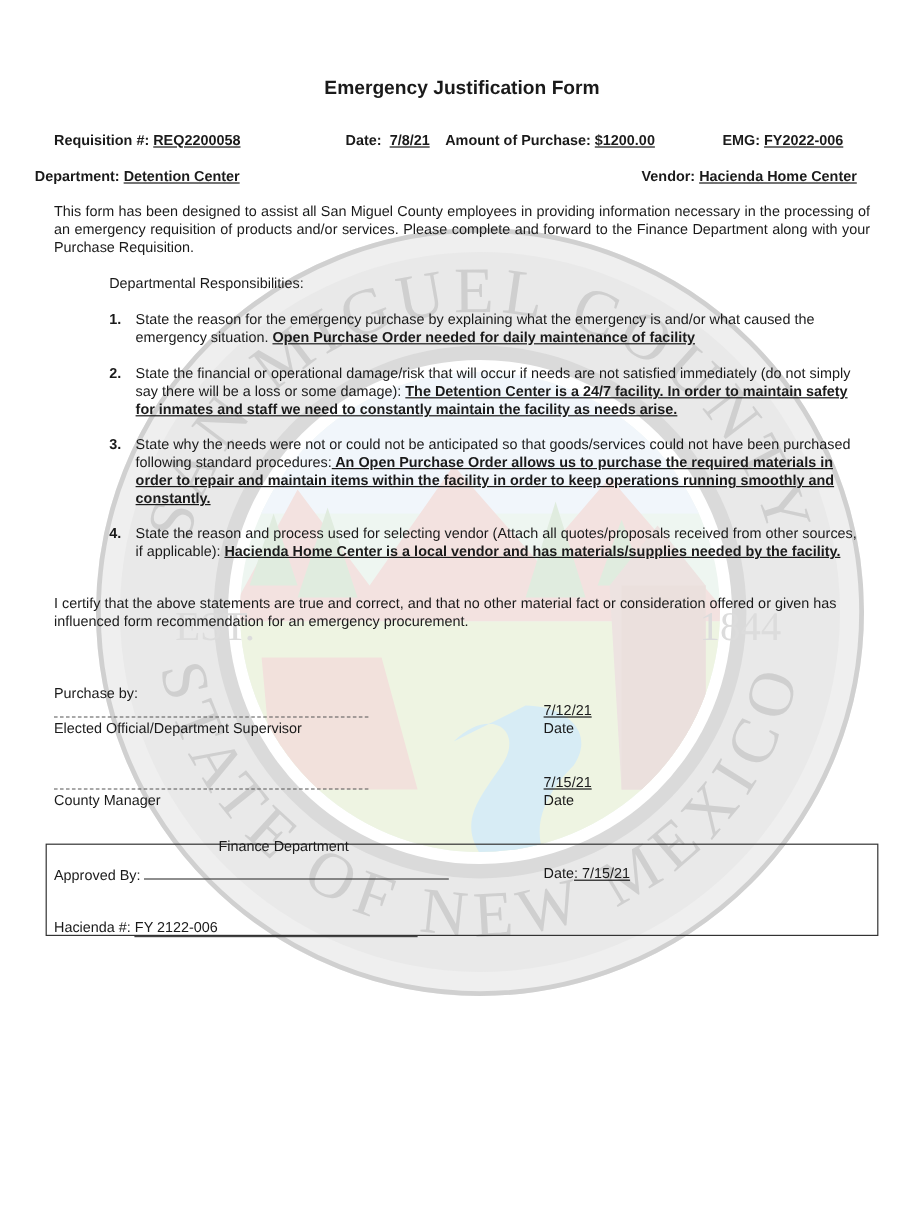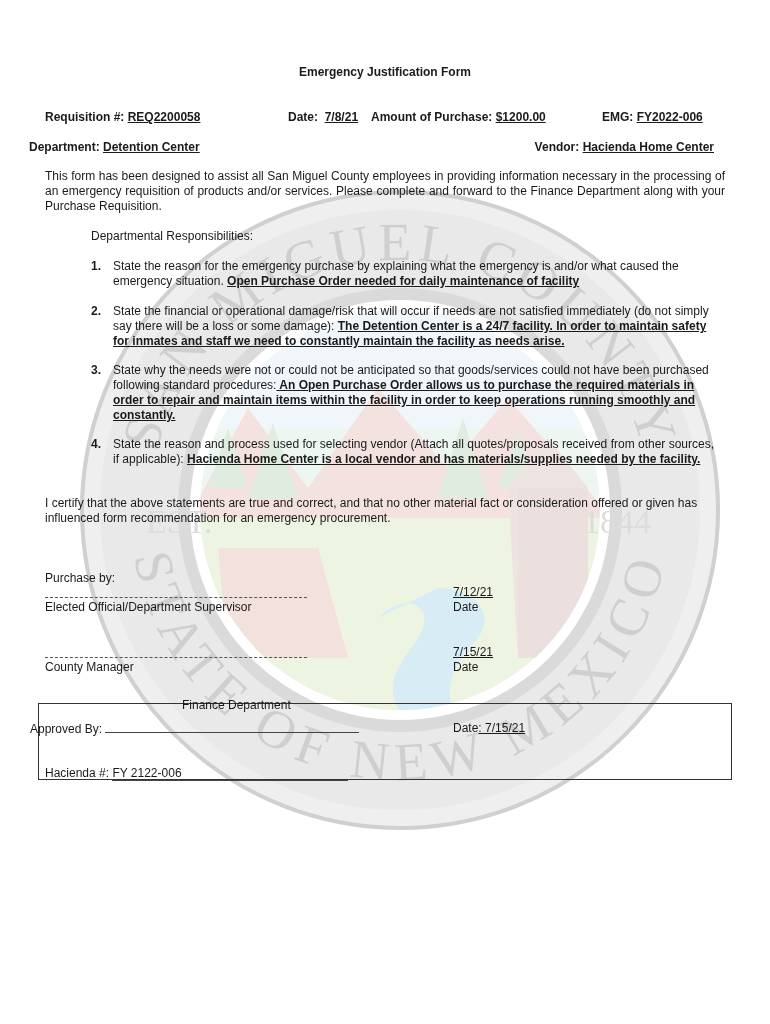--- a/index.html
+++ b/index.html
@@ -3,21 +3,21 @@
 <meta charset="utf-8">
 <style>
   html, body { margin: 0; padding: 0; background: #ffffff; }
   body { width: 770px; height: 1024px; position: relative; overflow: hidden;
          font-family: "Liberation Sans", sans-serif; color: #1a1a1a; }
   .page { position: absolute; left: 0; top: 0; width: 770px; height: 1024px; }
   .seal { position: absolute; left: 78px; top: 188px; width: 644px; height: 644px; z-index: 0; }
   .content { position: absolute; left: 0; top: 0; width: 770px; height: 1024px; z-index: 1; font-size: 12px; }
   .abs { position: absolute; white-space: nowrap; }
   .u { text-decoration: underline; }
-  .title { left: 0; width: 770px; top: 65px; text-align: center; font-weight: bold; font-size: 12px; }
+  .title { left: 0; width: 770px; top: 65px; text-align: center; font-weight: bold; font-size: 16px; }
   .row1 { top: 110px; font-weight: bold; }
   .row2 { top: 140px; font-weight: bold; }
   .intro { left: 45px; top: 169px; width: 680px; line-height: 15px; text-align: justify; white-space: normal; }
   .dept-resp { left: 91px; top: 229px; }
   .item { position: absolute; left: 91px; width: 630px; line-height: 15px; }
   .item .num { position: absolute; left: 0; top: 0; font-weight: bold; }
   .item .txt { margin-left: 22px; display: block; }
   .item .ans { font-weight: bold; text-decoration: underline; }
   .certify { left: 45px; top: 496px; width: 690px; line-height: 15px; white-space: normal; }
   .sigline { position: absolute; left: 45px; width: 262px; border-top: 1px dashed #555; height: 0; }
@@ -123,21 +123,21 @@
     <div class="abs" style="left:45px; top:600px;">Elected Official/Department Supervisor</div>
     <div class="abs u" style="left:453px; top:585px;">7/12/21</div>
     <div class="abs" style="left:453px; top:600px;">Date</div>
 
     <div class="sigline" style="top:657px;"></div>
     <div class="abs" style="left:45px; top:660px;">County Manager</div>
     <div class="abs u" style="left:453px; top:645px;">7/15/21</div>
     <div class="abs" style="left:453px; top:660px;">Date</div>
 
     <div class="fin-box"></div>
-    <div class="abs" style="left:30px; top:721px;">
+    <div class="abs" style="left:45px; top:721px;">
       <span>Approved By:</span>
       <span class="blank-line" style="width:254px;"></span>
     </div>
     <div class="abs" style="left:453px; top:721px;">
       <span>Date</span><span class="u">: 7/15/21</span>
     </div>
     <div class="abs" style="left:182px; top:698px;">Finance Department</div>
     <div class="abs" style="left:45px; top:766px;">
       <span>Hacienda #:</span>
       <span style="display:inline-block; width:236px; border-bottom:1px solid #444;"><span>FY 2122-006</span></span>

